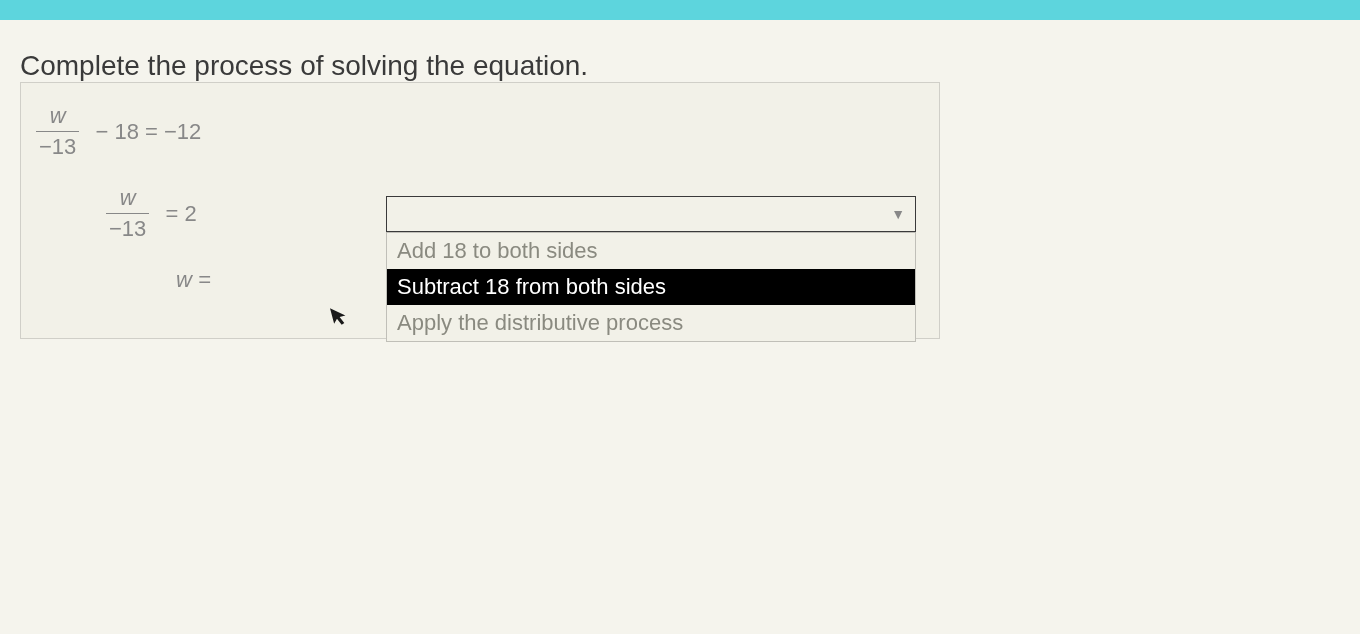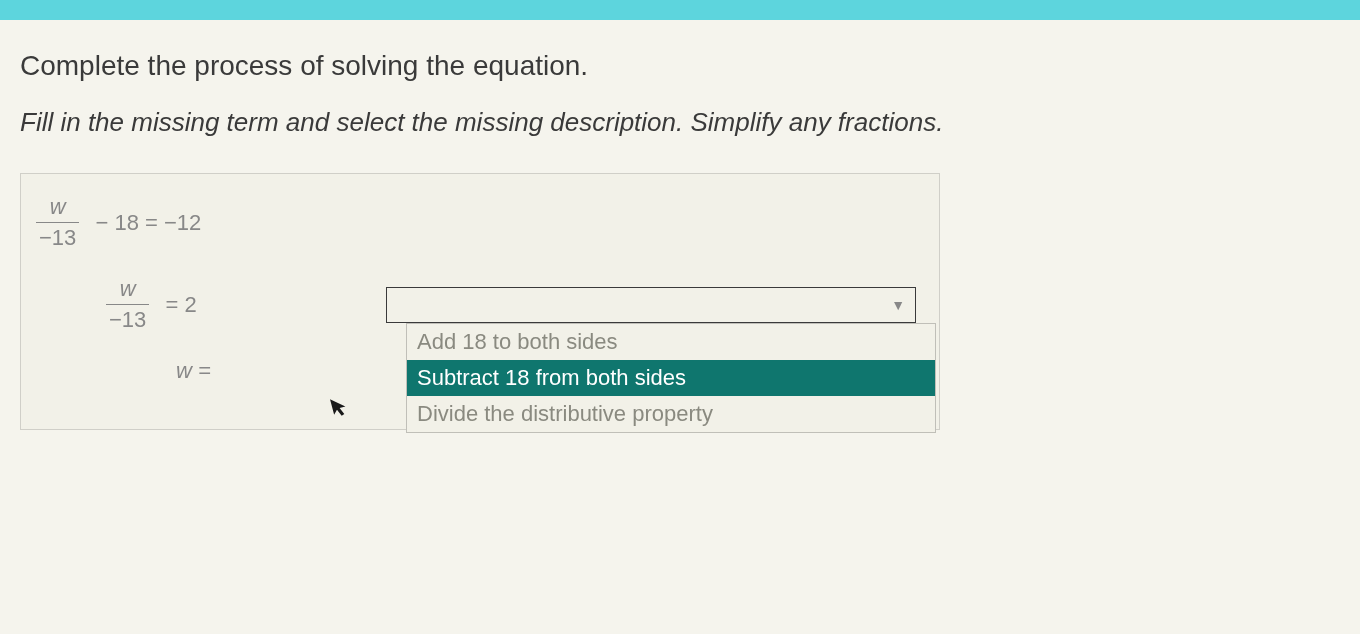--- a/index.html
+++ b/index.html
@@ -20,21 +20,20 @@
       background: #5dd5dd;
       width: 100%;
     }
     .content {
       padding: 30px 20px 20px 20px;
       background: #f5f4ed;
     }
     .instruction {
       font-size: 28px;
       color: #3a3a3a;
-      margin-bottom: 25px;
     }
     .sub-instruction {
       font-size: 26px;
       font-style: italic;
       color: #3a3a3a;
       margin-bottom: 35px;
     }
     .work-area {
       border: 1px solid #d0cfc8;
       background: #f2f1e8;
@@ -101,30 +100,29 @@
       font-size: 14px;
     }
     .dropdown-list {
       position: absolute;
       top: 36px;
       left: 0;
       width: 530px;
       border: 1px solid #c0bfb8;
       background: #f2f1e8;
       z-index: 10;
-      margin-left: 20px;
     }
     .dropdown-item {
       font-size: 22px;
       color: #8a8a80;
       padding: 5px 10px;
       cursor: pointer;
     }
     .dropdown-item.selected {
-      background: #0f766e;
+      background: #000000;
       color: #ffffff;
     }
     .var-w {
       font-style: italic;
     }
     .cursor-arrow {
       position: absolute;
       left: 310px;
       bottom: 5px;
       font-size: 20px;
@@ -132,21 +130,20 @@
       transform: rotate(-15deg);
     }
   </style>
 </head>
 <body>
 
 <div class="top-bar"></div>
 
 <div class="content">
   <div class="instruction">Complete the process of solving the equation.</div>
-  <div class="sub-instruction">Fill in the missing term and select the missing description. Simplify any fractions.</div>
 
   <div class="work-area">
 
     
     <div class="equation-row">
       <div class="equation-left">
         <span class="fraction">
           <span class="num">w</span>
           <span class="den">−13</span>
         </span>
@@ -163,21 +160,21 @@
         </span>
         <span class="equation-text"> = 2</span>
       </div>
       <div class="dropdown-area">
         <div class="dropdown-box">
           <span class="dropdown-caret">▼</span>
         </div>
         <div class="dropdown-list">
           <div class="dropdown-item">Add 18 to both sides</div>
           <div class="dropdown-item selected">Subtract 18 from both sides</div>
-          <div class="dropdown-item">Divide the distributive property</div>
+          <div class="dropdown-item">Apply the distributive process</div>
         </div>
       </div>
     </div>
 
     
     <div class="equation-row" style="margin-top:10px;">
       <div class="equation-left indent-2">
         <span class="var-w">w =</span>
       </div>
     </div>

